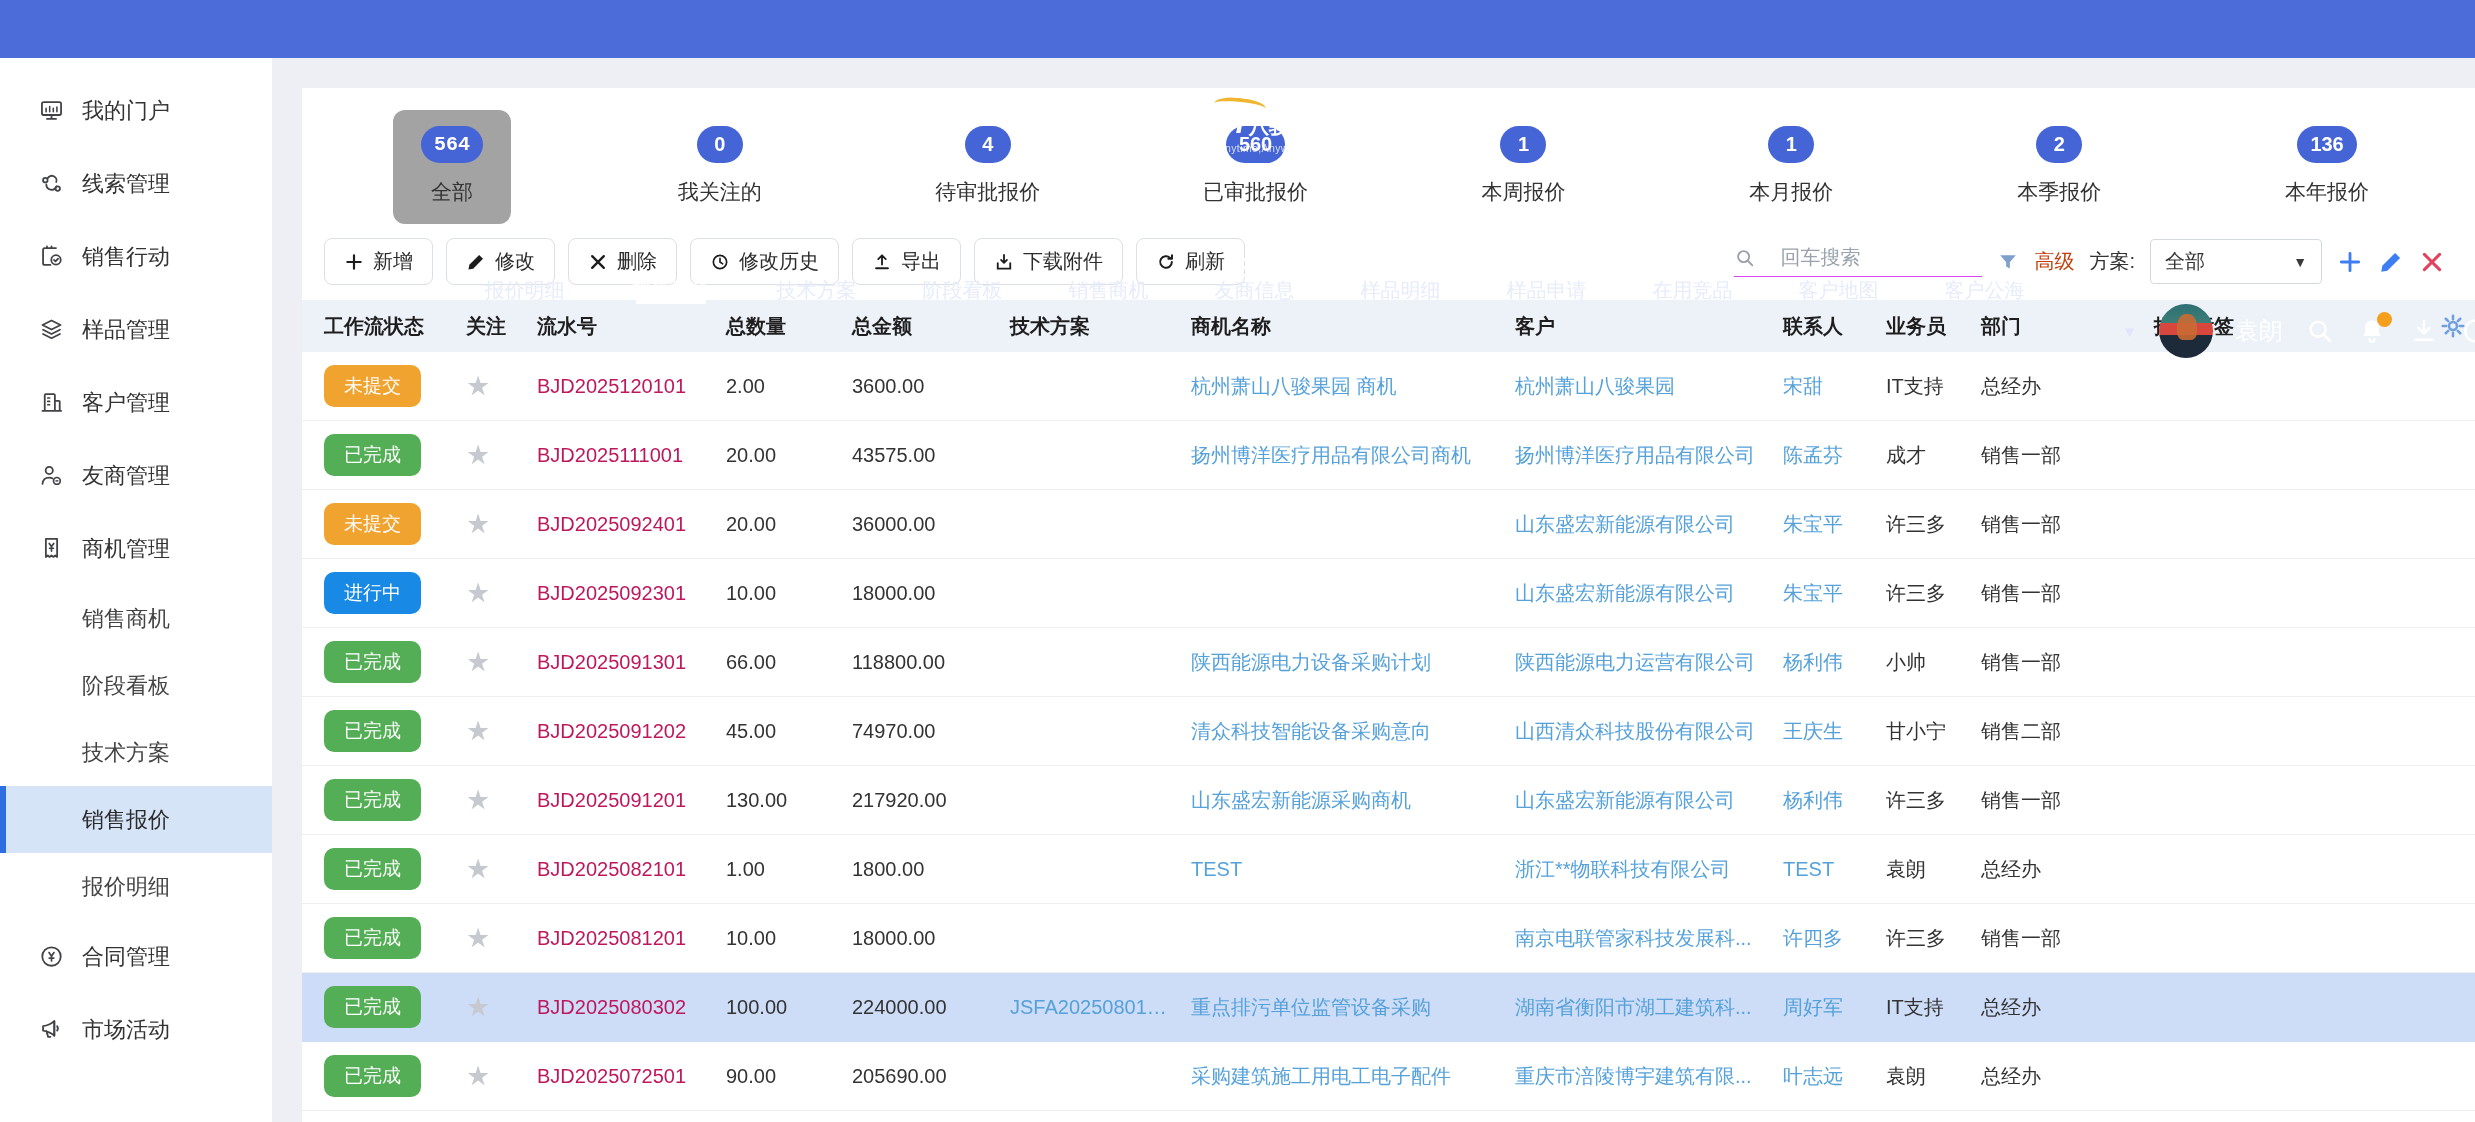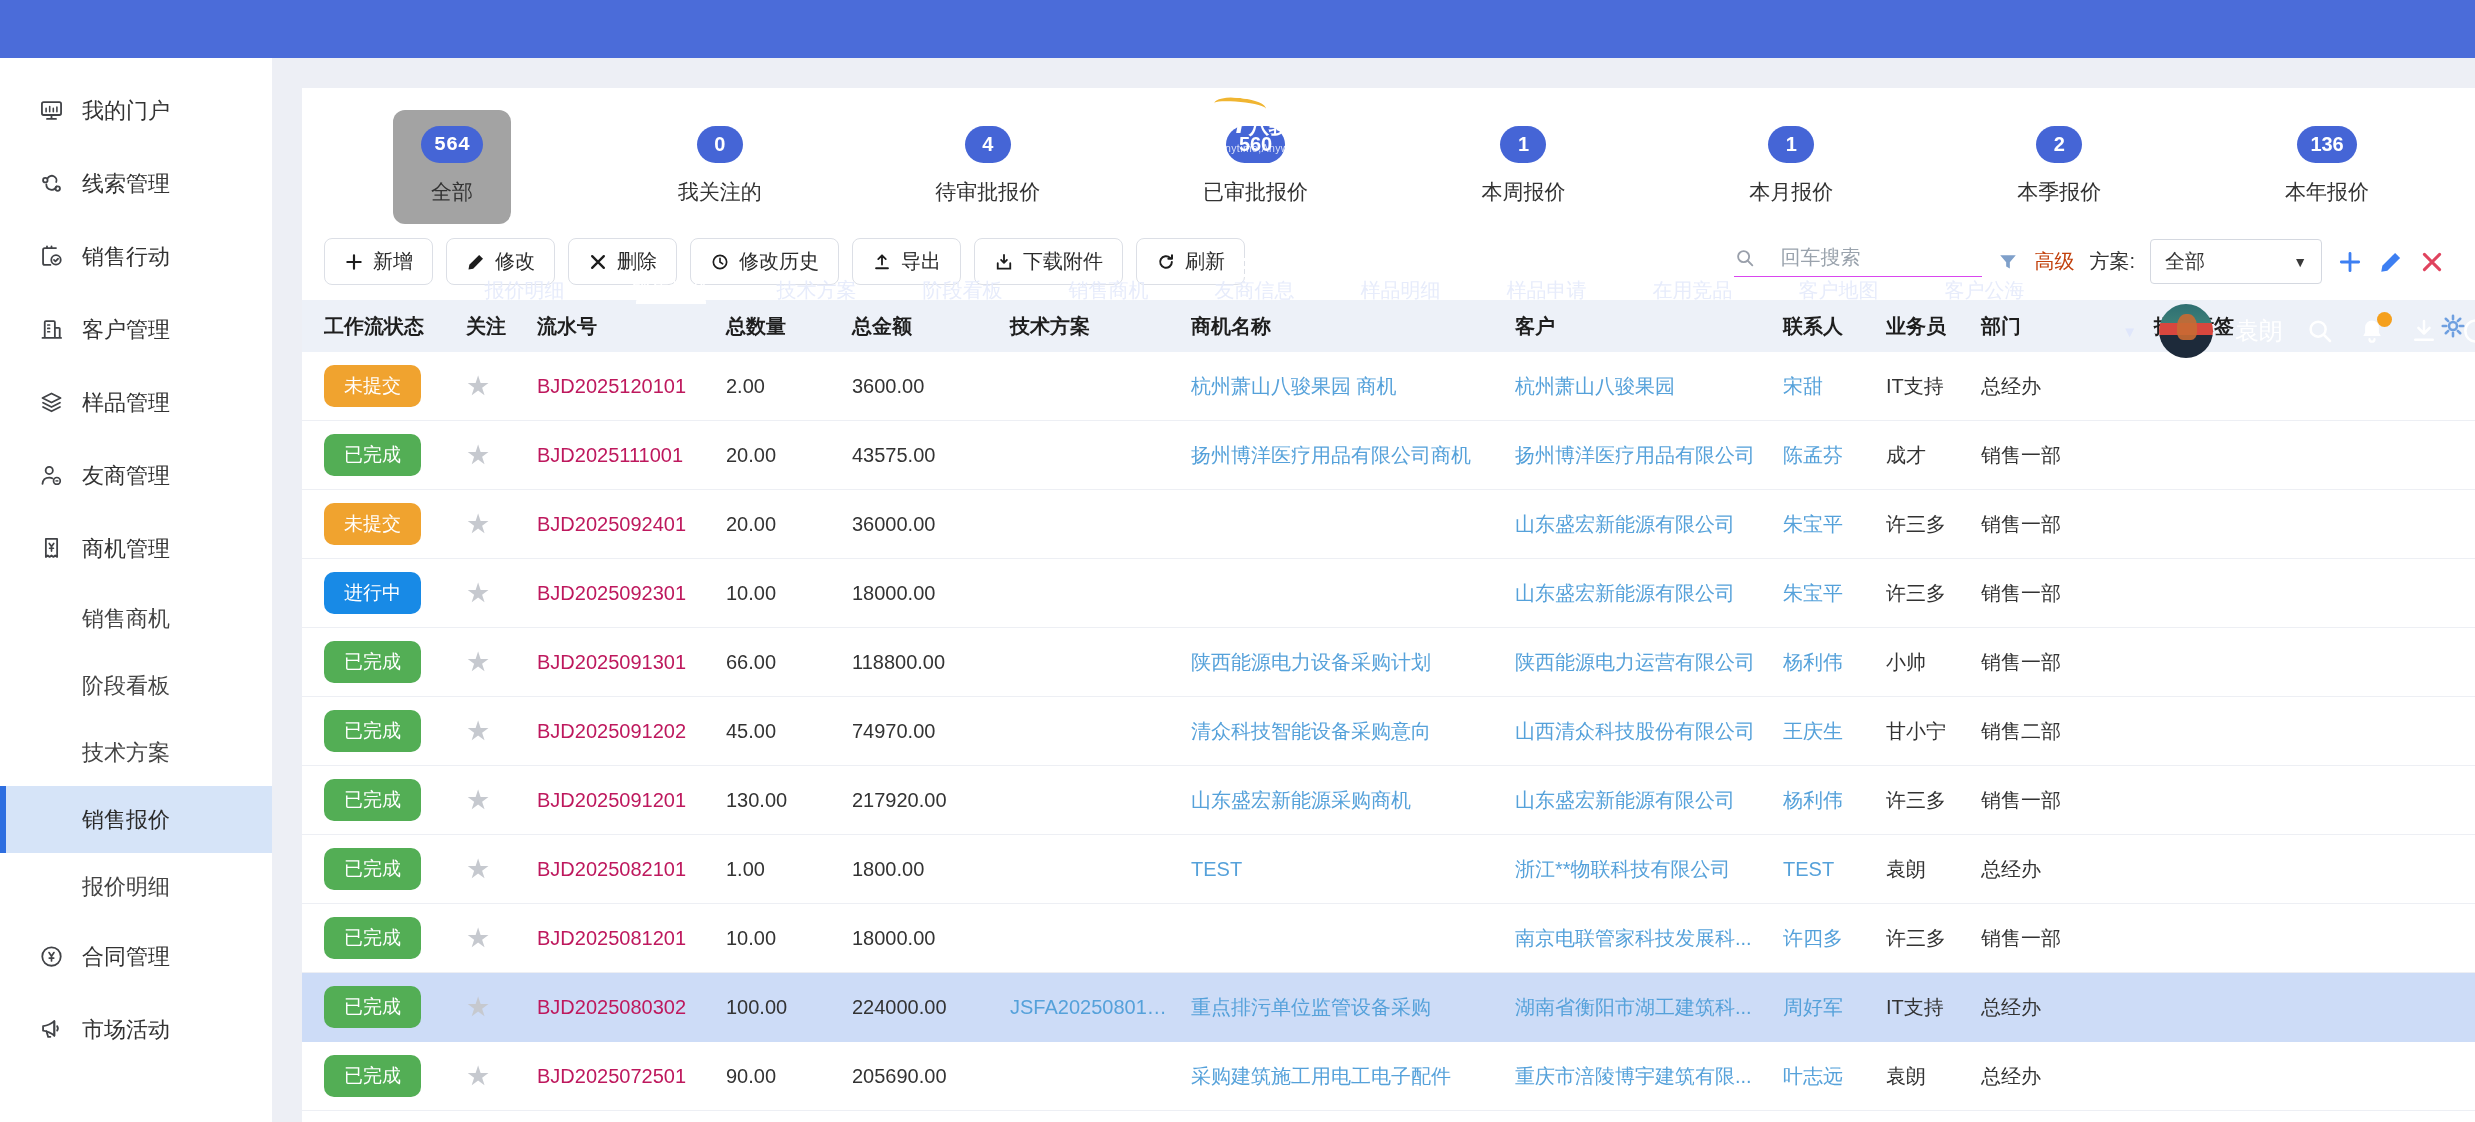--- a/index.html
+++ b/index.html
@@ -166,33 +166,33 @@
         <span class="side-icon"><svg viewBox="0 0 24 24">
             <path d="M16 4.5H6A1.5 1.5 0 0 0 4.5 6v12A1.5 1.5 0 0 0 6 19.5h5" fill="none" stroke="currentColor" stroke-width="1.6" stroke-linecap="round"></path>
             <path d="M8 4.5V3M12 4.5V3" stroke="currentColor" stroke-width="1.6" stroke-linecap="round"></path>
             <circle cx="16" cy="15" r="4.2" fill="none" stroke="currentColor" stroke-width="1.6"></circle>
             <path d="M14.2 15l1.3 1.3 2.3-2.3" fill="none" stroke="currentColor" stroke-width="1.6" stroke-linecap="round" stroke-linejoin="round"></path>
           </svg></span>
         <span>销售行动</span>
       </div>
       <div class="side-item">
         <span class="side-icon"><svg viewBox="0 0 24 24">
+            <path d="M12 4l8 4-8 4-8-4z" fill="none" stroke="currentColor" stroke-width="1.6" stroke-linejoin="round"></path>
+            <path d="M4.5 12.2l7.5 3.8 7.5-3.8M4.5 16l7.5 3.8 7.5-3.8" fill="none" stroke="currentColor" stroke-width="1.6" stroke-linecap="round" stroke-linejoin="round"></path>
+          </svg></span>
+        <span>样品管理</span>
+      </div>
+      <div class="side-item">
+        <span class="side-icon"><svg viewBox="0 0 24 24">
             <path d="M6 19.5V5.5a1 1 0 0 1 1-1h7a1 1 0 0 1 1 1v14" fill="none" stroke="currentColor" stroke-width="1.6"></path>
             <path d="M15 10.5h3.5a.8.8 0 0 1 .8.8v8.2" fill="none" stroke="currentColor" stroke-width="1.6"></path>
             <path d="M4 19.5h16.5" stroke="currentColor" stroke-width="1.6" stroke-linecap="round"></path>
             <path d="M8.7 8h1.6M8.7 11h1.6M8.7 14h1.6" stroke="currentColor" stroke-width="1.5" stroke-linecap="round"></path>
           </svg></span>
         <span>客户管理</span>
-      </div>
-      <div class="side-item">
-        <span class="side-icon"><svg viewBox="0 0 24 24">
-            <path d="M12 4l8 4-8 4-8-4z" fill="none" stroke="currentColor" stroke-width="1.6" stroke-linejoin="round"></path>
-            <path d="M4.5 12.2l7.5 3.8 7.5-3.8M4.5 16l7.5 3.8 7.5-3.8" fill="none" stroke="currentColor" stroke-width="1.6" stroke-linecap="round" stroke-linejoin="round"></path>
-          </svg></span>
-        <span>样品管理</span>
       </div>
       <div class="side-item">
         <span class="side-icon"><svg viewBox="0 0 24 24">
             <circle cx="10" cy="7.5" r="3.2" fill="none" stroke="currentColor" stroke-width="1.6"></circle>
             <path d="M4 19.5c.3-3.6 2.8-5.6 6-5.6 1.1 0 2.1.2 3 .7" fill="none" stroke="currentColor" stroke-width="1.6" stroke-linecap="round"></path>
             <circle cx="16.8" cy="16.8" r="3" fill="none" stroke="currentColor" stroke-width="1.5"></circle>
             <path d="M15.5 16.8h2.6" stroke="currentColor" stroke-width="1.3"></path>
           </svg></span>
         <span>友商管理</span>
       </div>

